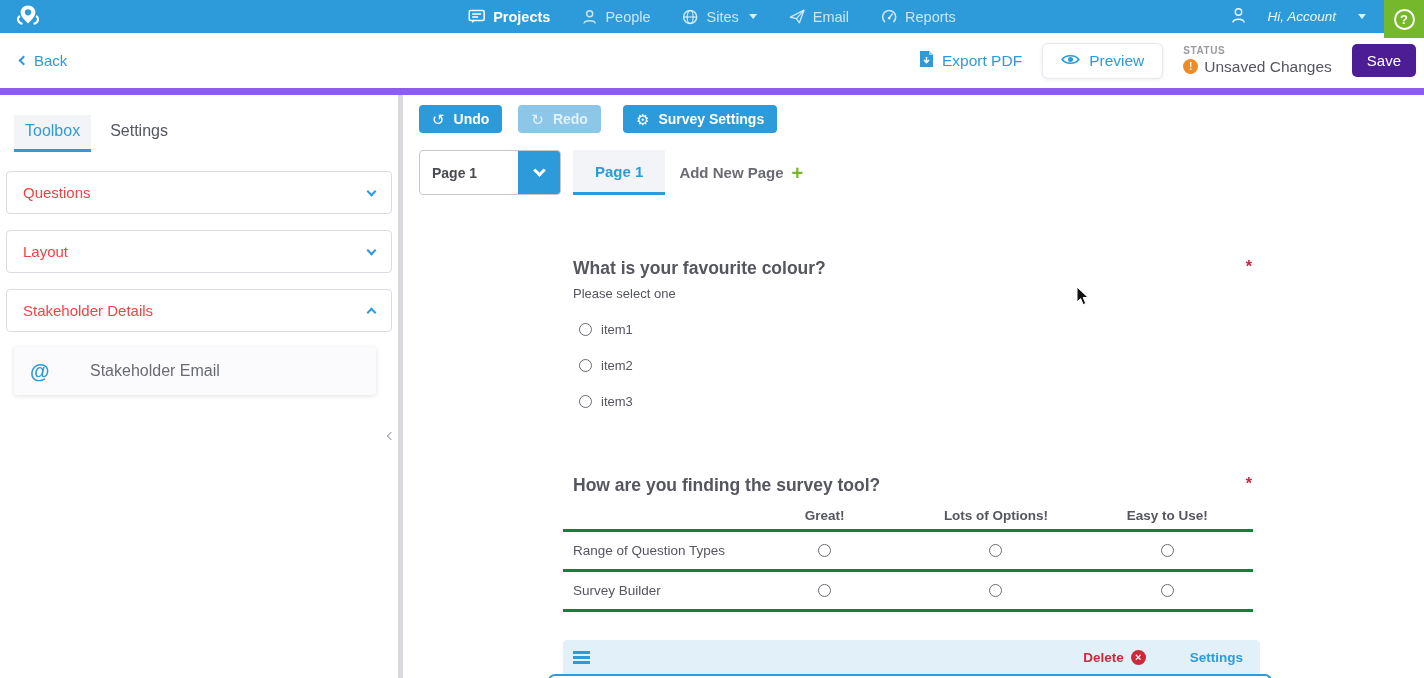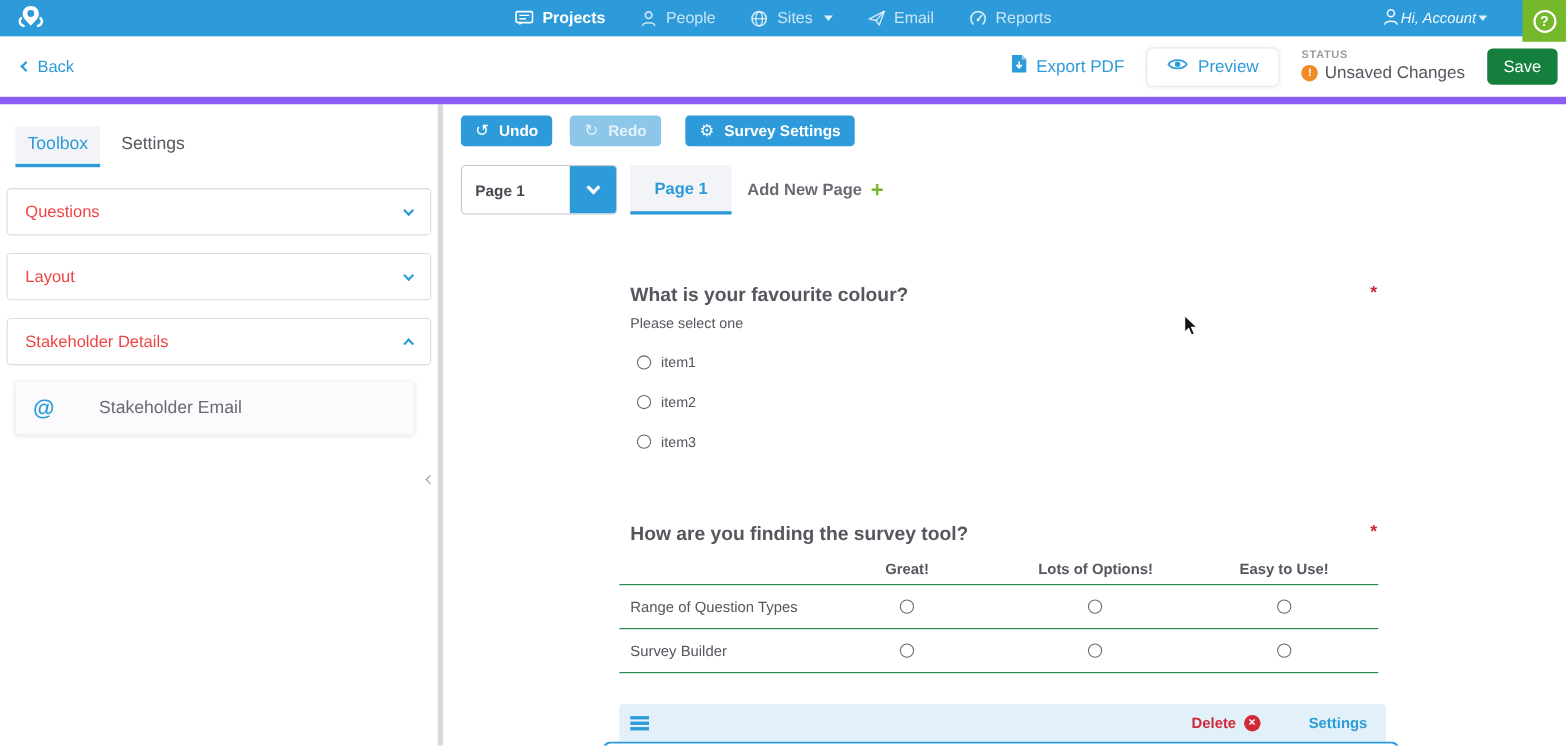--- a/index.html
+++ b/index.html
@@ -8,39 +8,39 @@
   .page { position:relative; width:1424px; height:678px; overflow:hidden; background:#fff; }
 
   
   .topbar { position:relative; height:33px; background:#2D9BD9; display:flex; align-items:center; color:#fff; }
   .logo { margin-left:12px; display:flex; align-items:center; }
   .topnav { position:absolute; left:50%; transform:translateX(-50%); display:flex; align-items:center; gap:32px; height:33px; }
   .navitem { display:flex; align-items:center; gap:8px; font-size:14.5px; color:rgba(255,255,255,0.75); cursor:pointer; white-space:nowrap; }
   .navitem.active { color:#fff; font-weight:700; }
   .navitem svg { display:block; opacity:inherit; }
   .caret-down-w { width:0; height:0; border-left:4px solid transparent; border-right:4px solid transparent; border-top:5px solid rgba(255,255,255,0.85); margin-left:2px; }
-  .account { position:absolute; right:72px; display:flex; align-items:center; gap:0; font-size:13.5px; font-style:italic; color:rgba(255,255,255,0.92); cursor:pointer; }
+  .account { position:absolute; right:58px; display:flex; align-items:center; gap:20px; font-size:13.5px; font-style:italic; color:rgba(255,255,255,0.92); cursor:pointer; }
   .helpbtn { position:absolute; right:0; top:0; width:40px; height:38px; background:#76B82B; display:flex; align-items:center; justify-content:center; cursor:pointer; z-index:5; }
   .helpcircle { width:21px; height:21px; border:2px solid #fff; border-radius:50%; display:flex; align-items:center; justify-content:center; font-size:13px; font-weight:700; color:#fff; font-style:normal; }
 
   
   .subheader { height:62px; display:flex; align-items:center; padding:0 8px 0 20px; border-bottom:7px solid #8b5cf6; background:#fff; }
   .backlink { display:flex; align-items:center; gap:7px; color:#2D9BD9; font-size:15px; cursor:pointer; }
   .chev { display:inline-block; width:7px; height:7px; border-right:2px solid #2D9BD9; border-bottom:2px solid #2D9BD9; }
   .chev.left  { transform:rotate(135deg); }
   .chev.down  { transform:rotate(45deg); margin-top:-3px; }
   .chev.up    { transform:rotate(-135deg); margin-top:3px; }
   .sub-right { margin-left:auto; display:flex; align-items:center; gap:20px; }
   .exportpdf { display:flex; align-items:center; gap:8px; color:#2D9BD9; font-size:15.5px; cursor:pointer; }
   .previewbtn { display:flex; align-items:center; gap:9px; color:#2D9BD9; font-size:15.5px; background:#fff; border:1px solid #E7E9EE; border-radius:6px; padding:8px 18px; box-shadow:0 1px 5px rgba(0,0,0,0.07); cursor:pointer; }
   .statusblock { display:flex; flex-direction:column; line-height:1.25; }
   .statustitle { font-size:10px; letter-spacing:0.6px; color:#9A9BA1; font-weight:700; }
   .statusrow { display:flex; align-items:center; gap:6px; font-size:15.5px; color:#55565E; }
   .warnicon { width:15px; height:15px; border-radius:50%; background:#F08A24; color:#fff; font-size:10px; font-weight:700; display:flex; align-items:center; justify-content:center; }
-  .savebtn { background:#15803d; color:#fff; font-size:15px; padding:8px 15px; border-radius:5px; border:none; cursor:pointer; }
+  .savebtn { background:#4c1d95; color:#fff; font-size:15px; padding:8px 15px; border-radius:5px; border:none; cursor:pointer; }
 
   
   .bodyrow { display:flex; height:583px; }
 
   
   .sidebar { width:398px; padding-top:20px; background:#fff; flex:none; }
   .sidetabs { display:flex; margin-left:14px; gap:8px; }
   .sidetab { padding:7px 11px 9px; font-size:16px; color:#55565E; cursor:pointer; border-bottom:3px solid transparent; }
   .sidetab.active { color:#2D9BD9; background:#F3F4F7; border-bottom:3px solid #2D9BD9; }
   .accordions { margin-top:19px; padding:0 6px; }
@@ -78,21 +78,21 @@
   .q-pad { padding:0 20px 0 25px; }
   .q-head { display:flex; justify-content:space-between; align-items:flex-start; }
   .q-title { font-size:17.5px; font-weight:700; color:#55565E; }
   .q-req { color:#C9243F; font-size:16px; font-weight:700; }
   .q-sub { margin-top:7px; font-size:13px; color:#55565E; }
   .opts { margin-top:10px; }
   .opt { display:flex; align-items:center; gap:9px; height:36px; padding-left:6px; font-size:13px; color:#55565E; cursor:pointer; }
   .radio { width:13px; height:13px; border:1.5px solid #6A6B72; border-radius:50%; background:#fff; flex:none; }
   .q2 { margin-top:56px; }
   .matrix { margin:12px 19px 0 15px; }
-  .m-row { display:flex; align-items:center; height:40px; border-bottom:1px solid #15803d; }
+  .m-row { display:flex; align-items:center; height:40px; border-bottom:3px solid #15803d; }
   .m-row.header { height:24px; align-items:flex-end; padding-bottom:6px; }
   .m-first { width:176px; padding-left:10px; font-size:13.5px; color:#55565E; }
   .m-cell { flex:1; display:flex; justify-content:center; font-size:13.5px; color:#55565E; }
   .m-cell.hd { font-weight:700; }
 
   
   .el-toolbar { margin:28px 12px 0 15px; height:34px; background:#E2F0F9; border-radius:4px 4px 0 0; display:flex; align-items:center; padding:0 17px 0 10px; }
   .hamburger { width:17px; height:13px; border-top:3px solid #2D9BD9; border-bottom:3px solid #2D9BD9; position:relative; cursor:pointer; }
   .hamburger::before { content:""; position:absolute; left:0; right:0; top:2px; height:3px; background:#2D9BD9; }
   .el-right { margin-left:auto; display:flex; align-items:center; gap:44px; }

